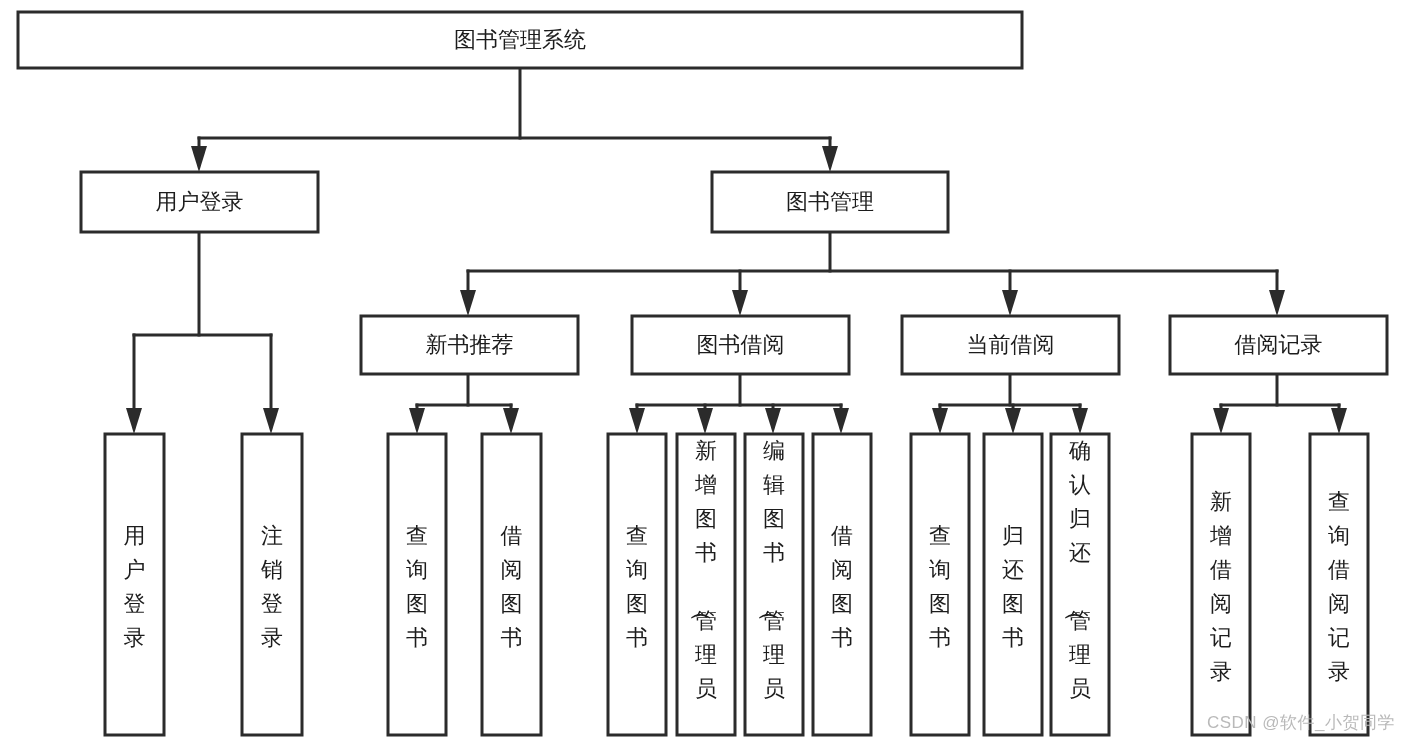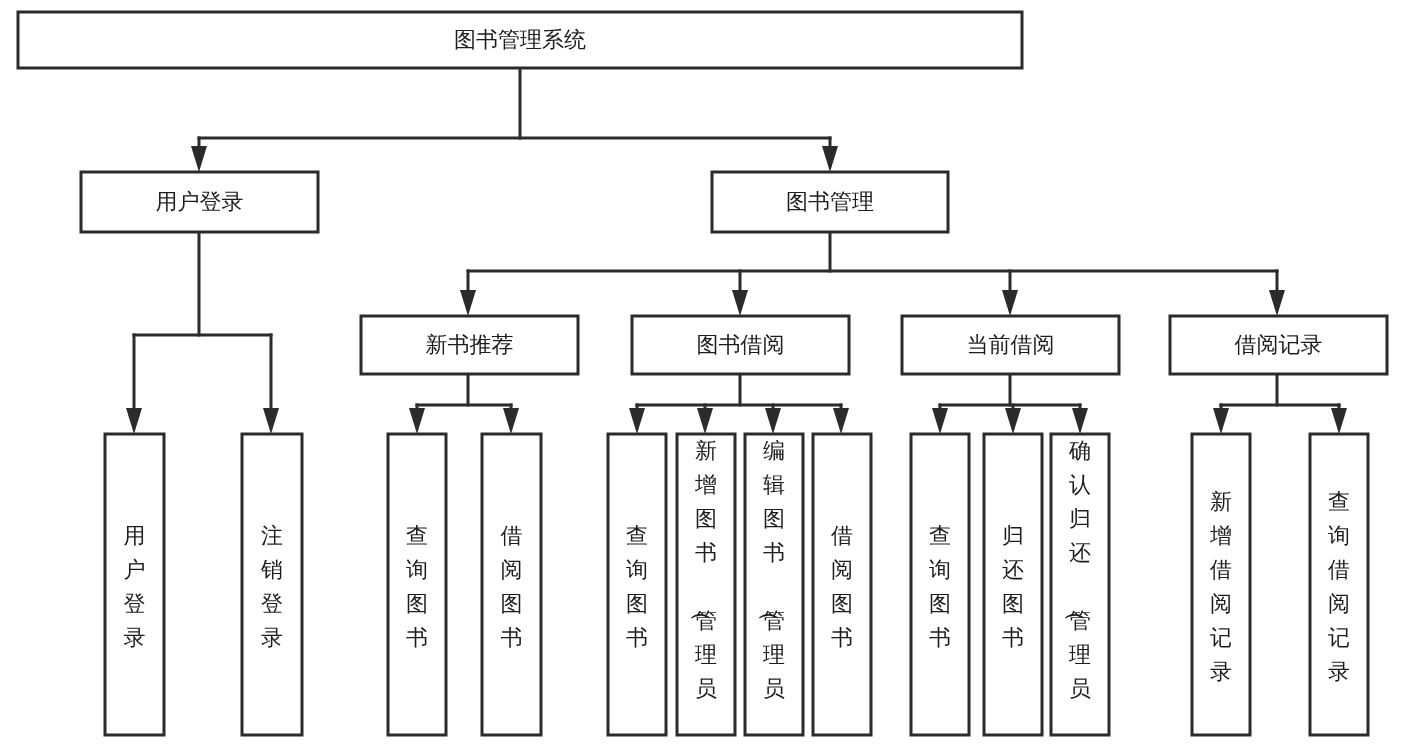--- a/index.html
+++ b/index.html
@@ -215,13 +215,14 @@
         <g>
           <rect x="1192" y="434" width="58" height="301" class="node-box"></rect>
           <text x="1221" y="509.02" class="node-label-vertical"><tspan x="1221" dy="0">新</tspan><tspan x="1221" dy="34">增</tspan><tspan x="1221" dy="34">借</tspan><tspan x="1221" dy="34">阅</tspan><tspan x="1221" dy="34">记</tspan><tspan x="1221" dy="34">录</tspan></text>
         </g>
         <g>
           <rect x="1310" y="434" width="58" height="301" class="node-box"></rect>
           <text x="1339" y="509.02" class="node-label-vertical"><tspan x="1339" dy="0">查</tspan><tspan x="1339" dy="34">询</tspan><tspan x="1339" dy="34">借</tspan><tspan x="1339" dy="34">阅</tspan><tspan x="1339" dy="34">记</tspan><tspan x="1339" dy="34">录</tspan></text>
         </g>
       </g>
   </svg>
+  <div class="watermark">CSDN @软件_小贺同学</div>
 </div>
 
 </body></html>

